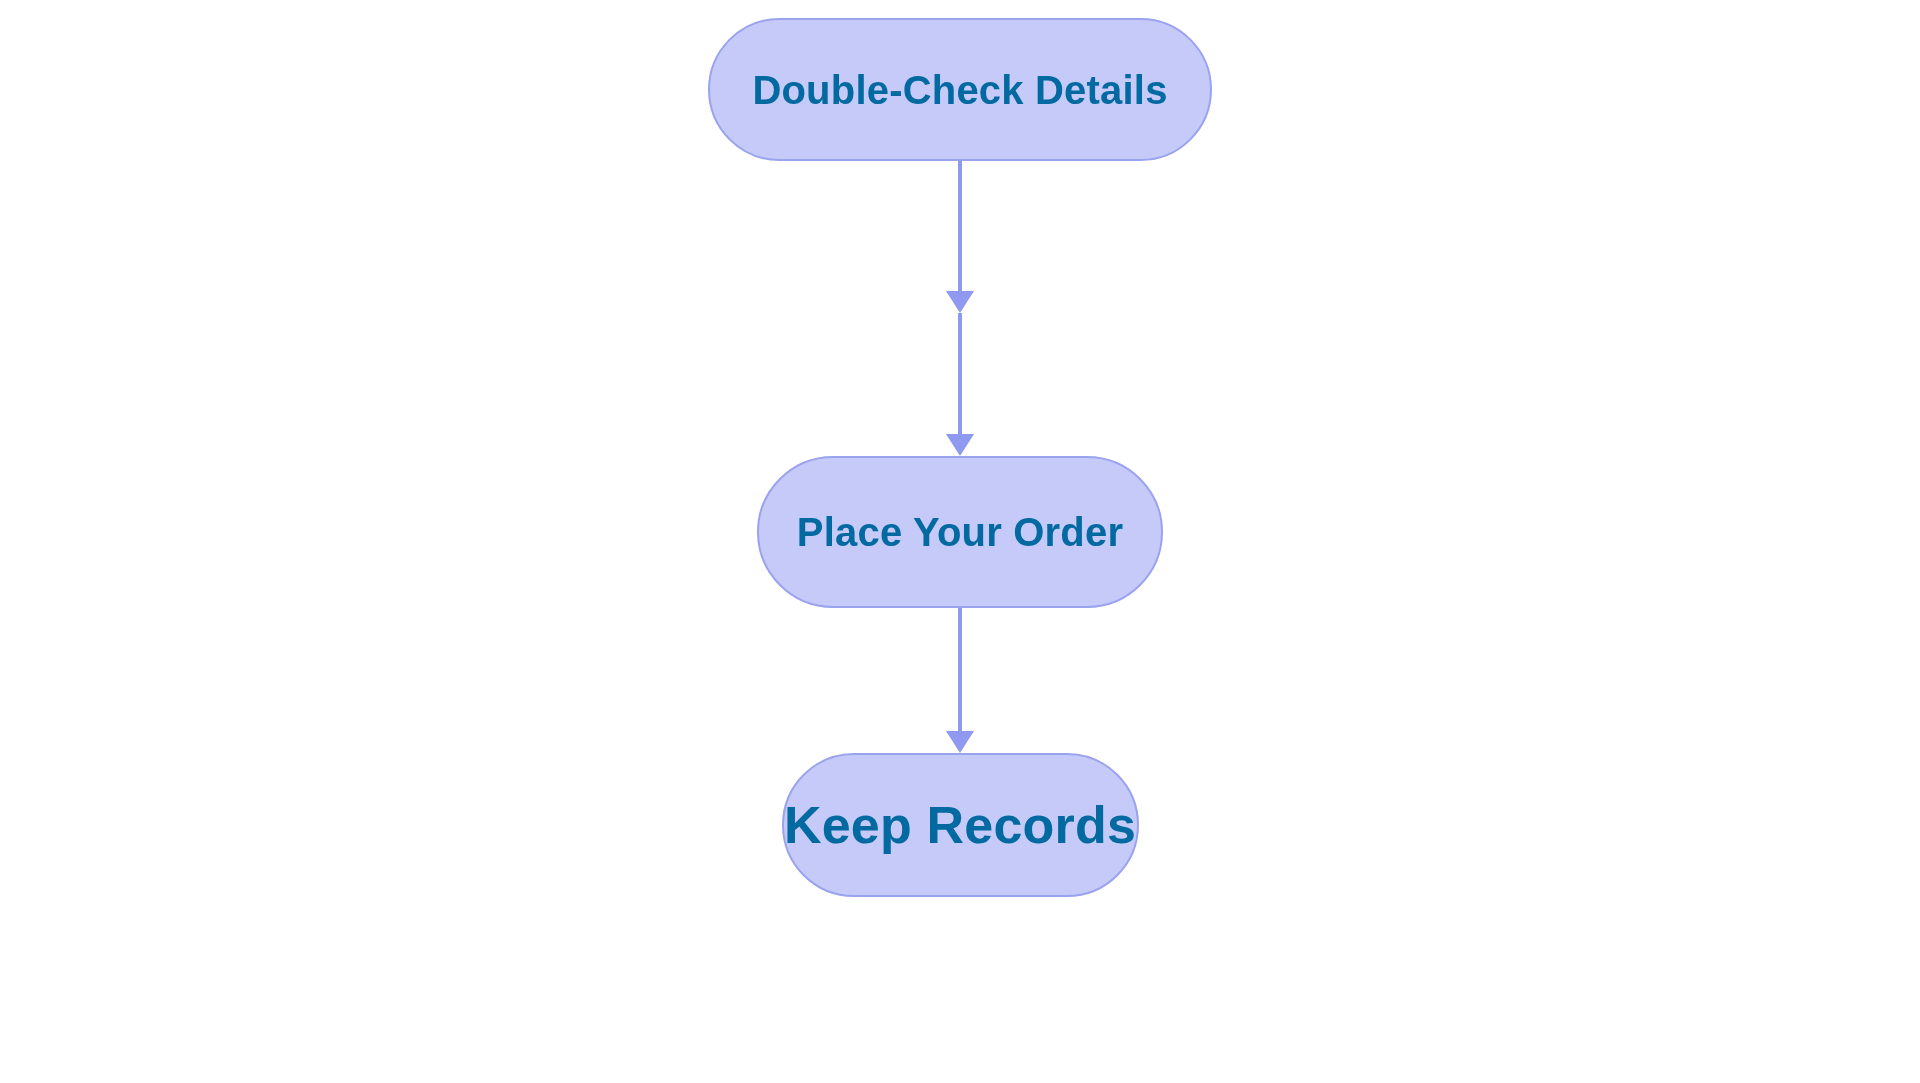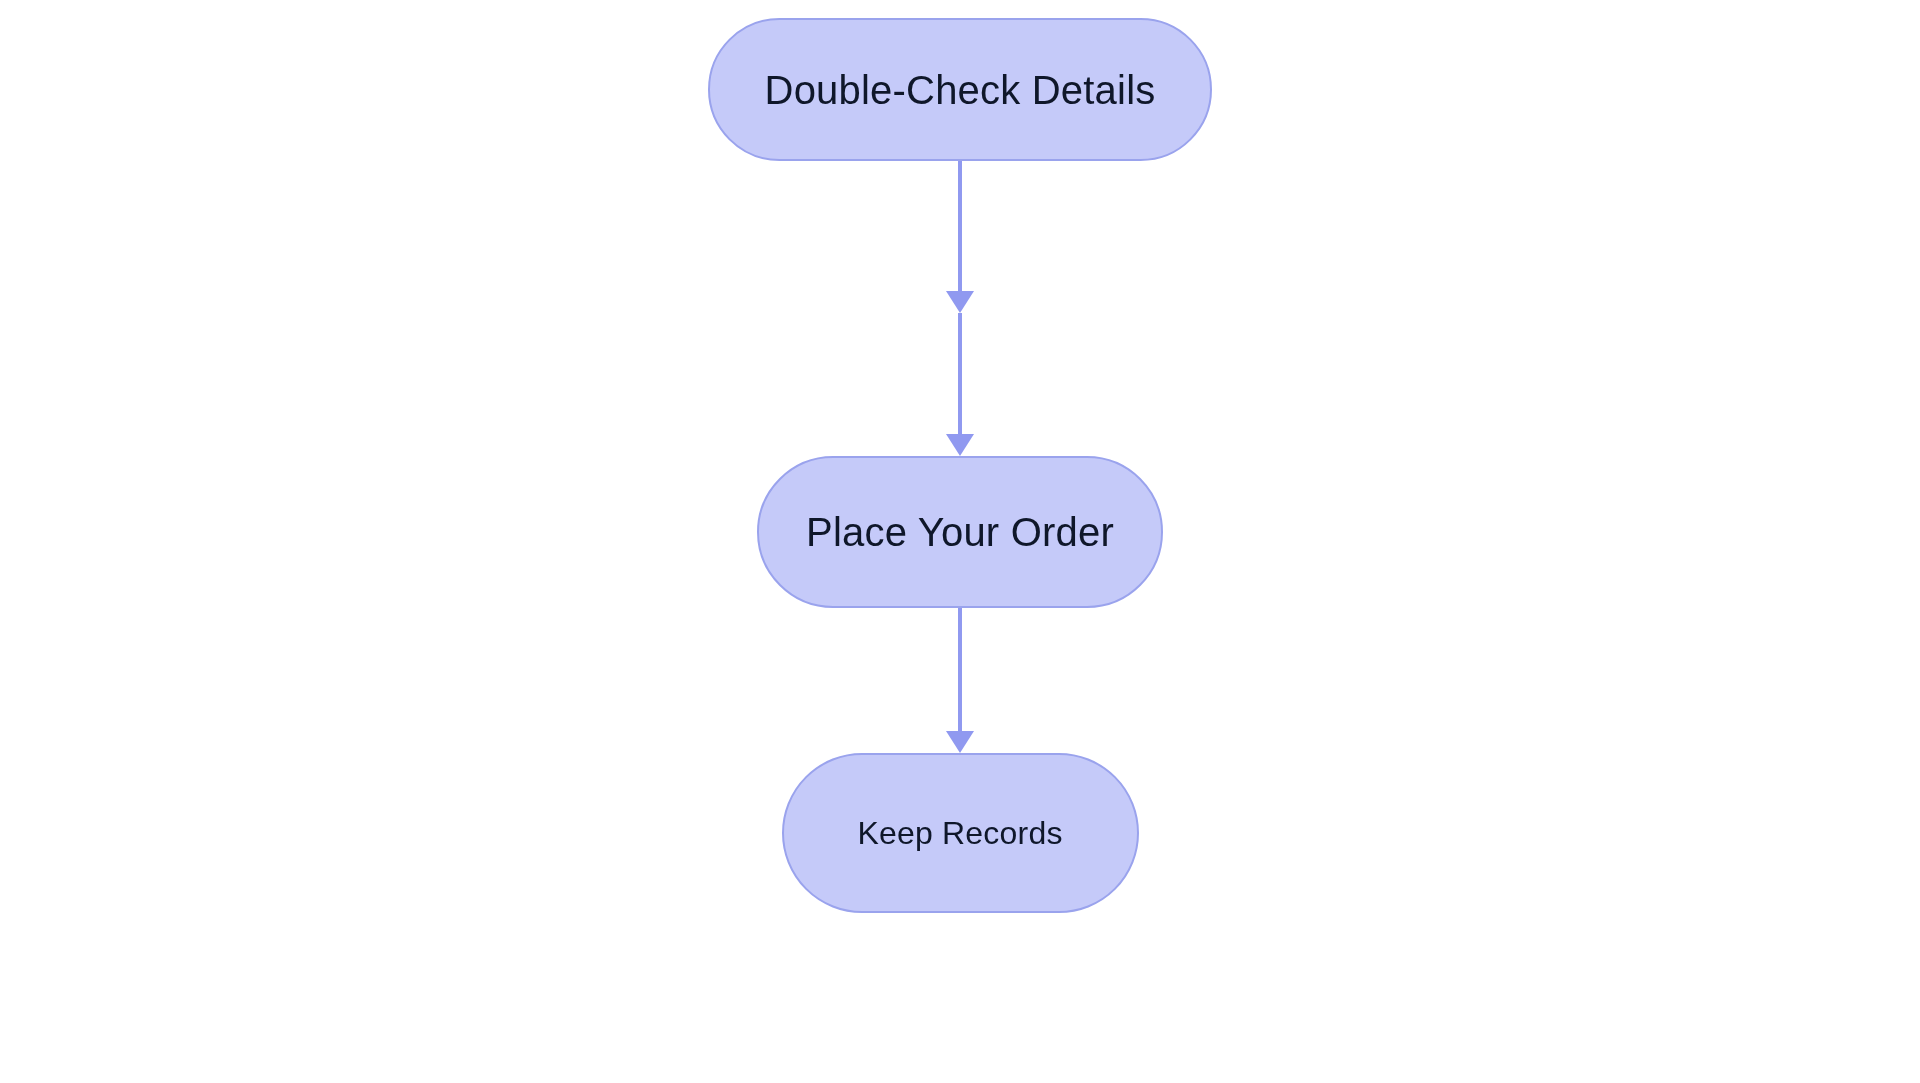--- a/index.html
+++ b/index.html
@@ -46,29 +46,29 @@
     color: #2b2bd4;
     text-align: center;
     white-space: nowrap;
     -webkit-font-smoothing: antialiased;
   }
 
   .flow-node .node-label {
     display: block;
     line-height: 1;
     letter-spacing: 0.2px;
-    font-weight: 400;
-    color: #0f172a;
+    font-weight: 700;
+    color: #0369a1;
   }
 
   
   .node-1 { width: 504px;  height: 143px; font-size: 40px; margin-top: 18px; }
   .node-2 { width: 518px;  height: 152px; font-size: 40px; }
   .node-3 { width: 406px;  height: 152px; font-size: 40px; }
-  .node-4 { width: 357px;  height: 160px; font-size: 32px; }
+  .node-4 { width: 357px;  height: 144px; font-size: 52px; }
 
   
   .flow-connector {
     position: relative;
     display: flex;
     flex-direction: column;
     align-items: center;
     justify-content: flex-start;
   }
   .conn-1 { height: 152px; }

